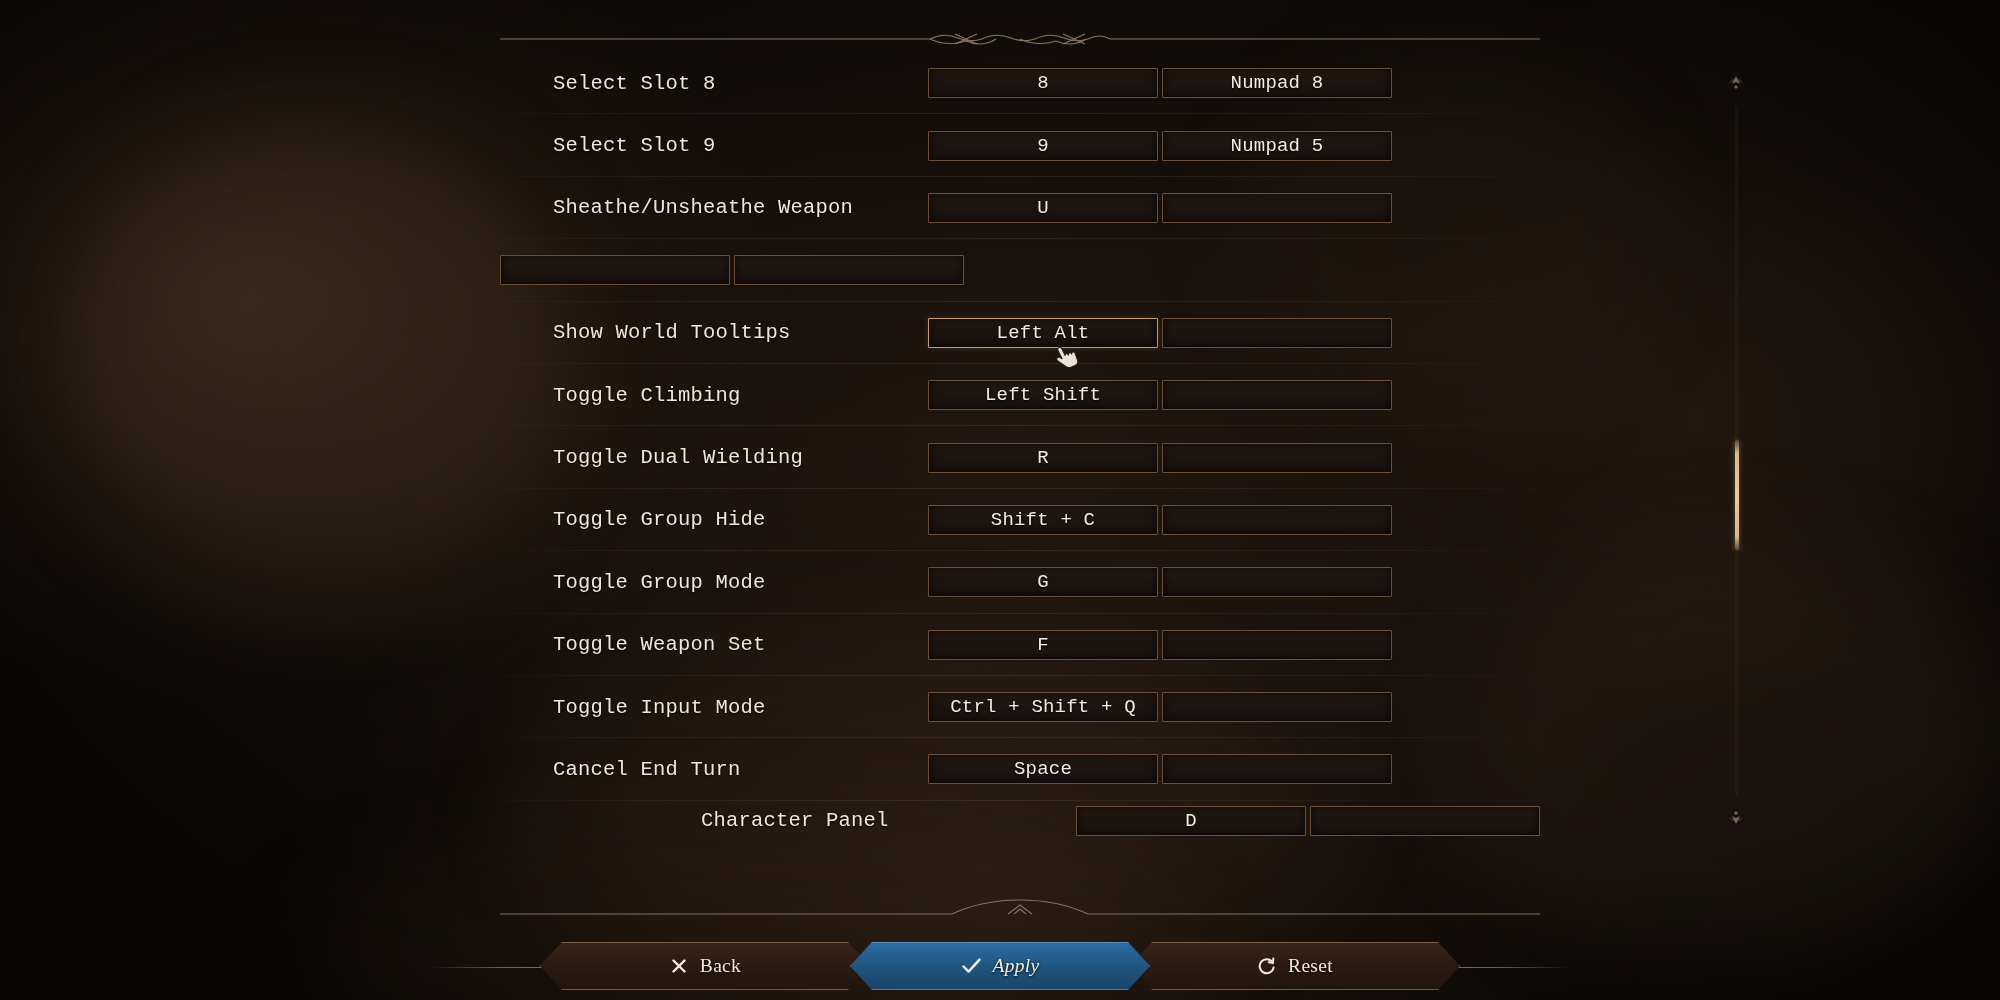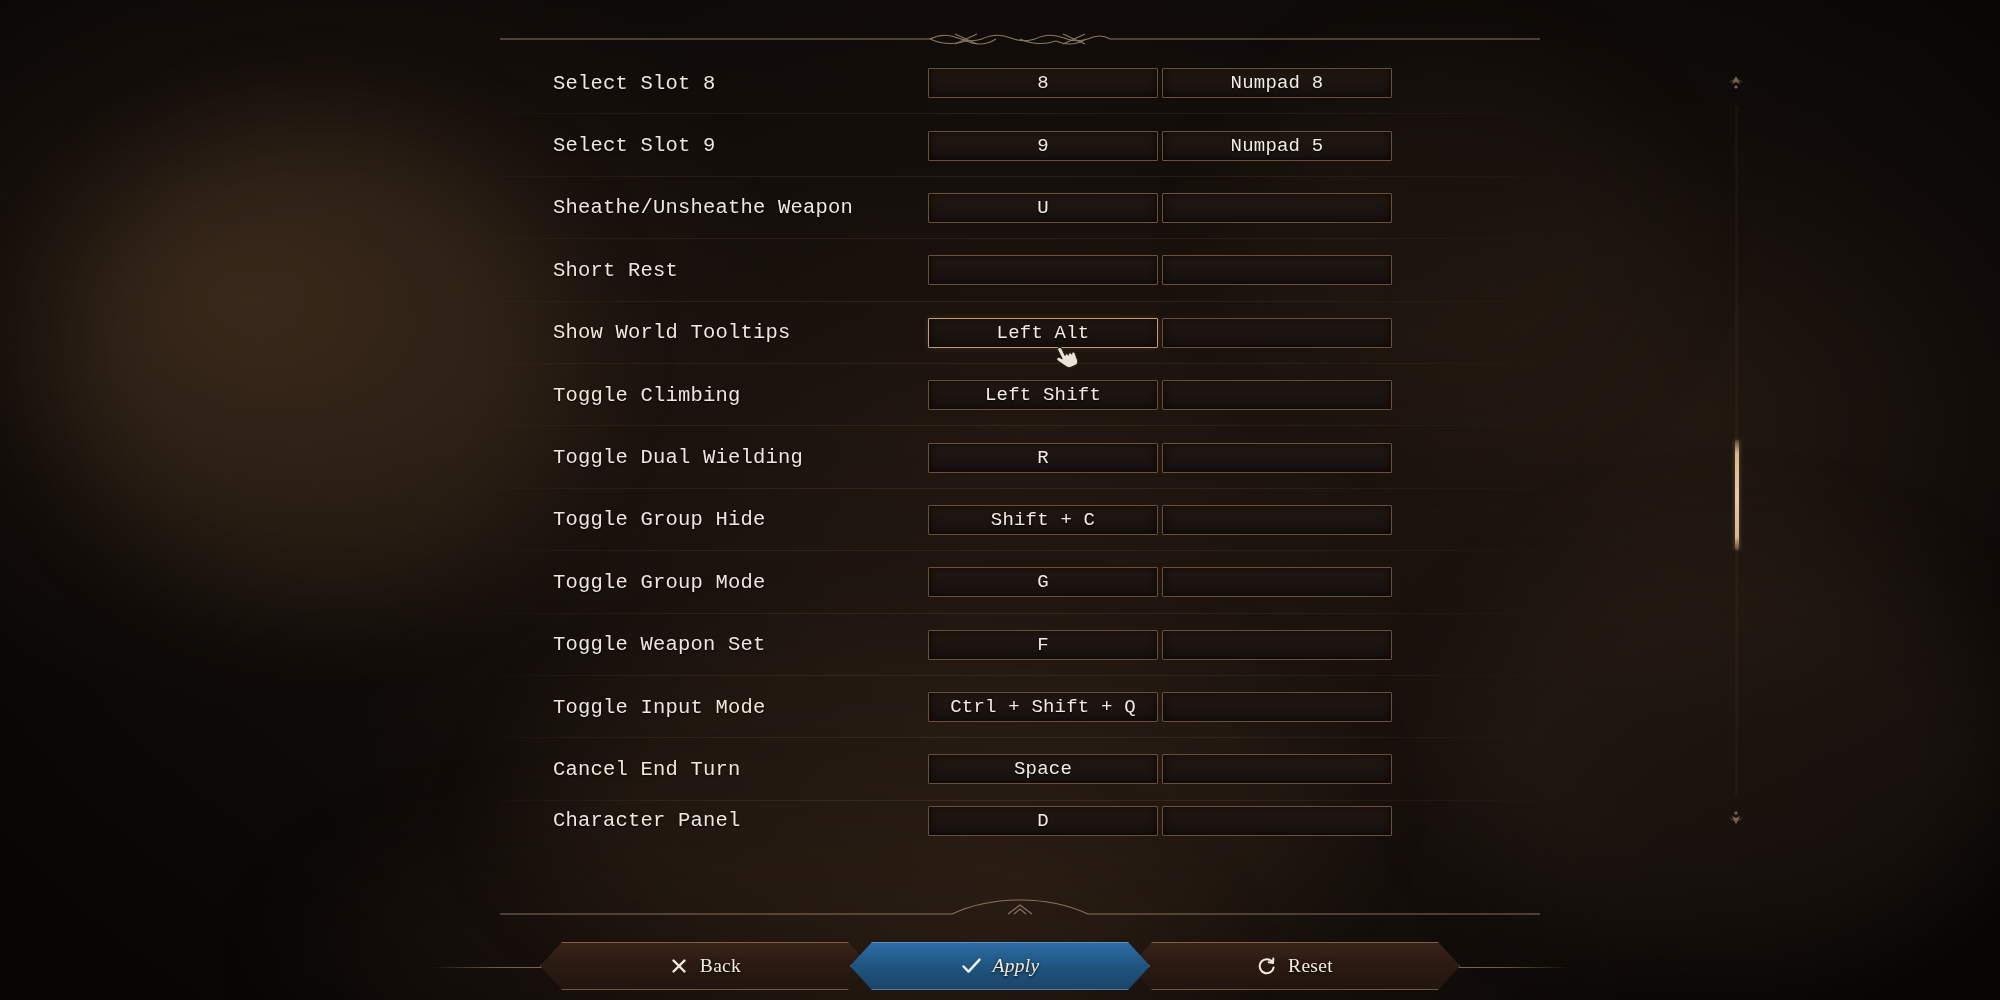--- a/index.html
+++ b/index.html
@@ -116,21 +116,21 @@
     white-space: nowrap;
     text-shadow: 0 1px 2px rgba(0,0,0,0.9);
   }
   .bind-box.empty { color: transparent; }
   .bind-box.hovered {
     border-color: #c79a6c;
     box-shadow: inset 0 0 12px rgba(0,0,0,0.7), 0 0 6px rgba(180,138,96,0.22);
   }
 
   
-  .row.clipped { height: 40px; overflow: hidden; }
+  .row.clipped { height: 40px; overflow: hidden; justify-content: flex-end; }
   .row.clipped::after { display: none; }
 
   
   #scrollbar {
     position: absolute;
     left: 1725px;
     top: 70px;
     width: 22px;
     height: 760px;
   }
@@ -293,21 +293,20 @@
           </div>
         </div>
         <div class="row">
           <div class="row-label">Sheathe/Unsheathe Weapon</div>
           <div class="bindings">
             <div class="bind-box">U</div>
             <div class="bind-box empty"></div>
           </div>
         </div>
         <div class="row">
-          <div class="row-label">Short Rest</div>
           <div class="bindings">
             <div class="bind-box empty"></div>
             <div class="bind-box empty"></div>
           </div>
         </div>
         <div class="row">
           <div class="row-label">Show World Tooltips</div>
           <div class="bindings">
             <div class="bind-box hovered">Left Alt</div>
             <div class="bind-box empty"></div>

